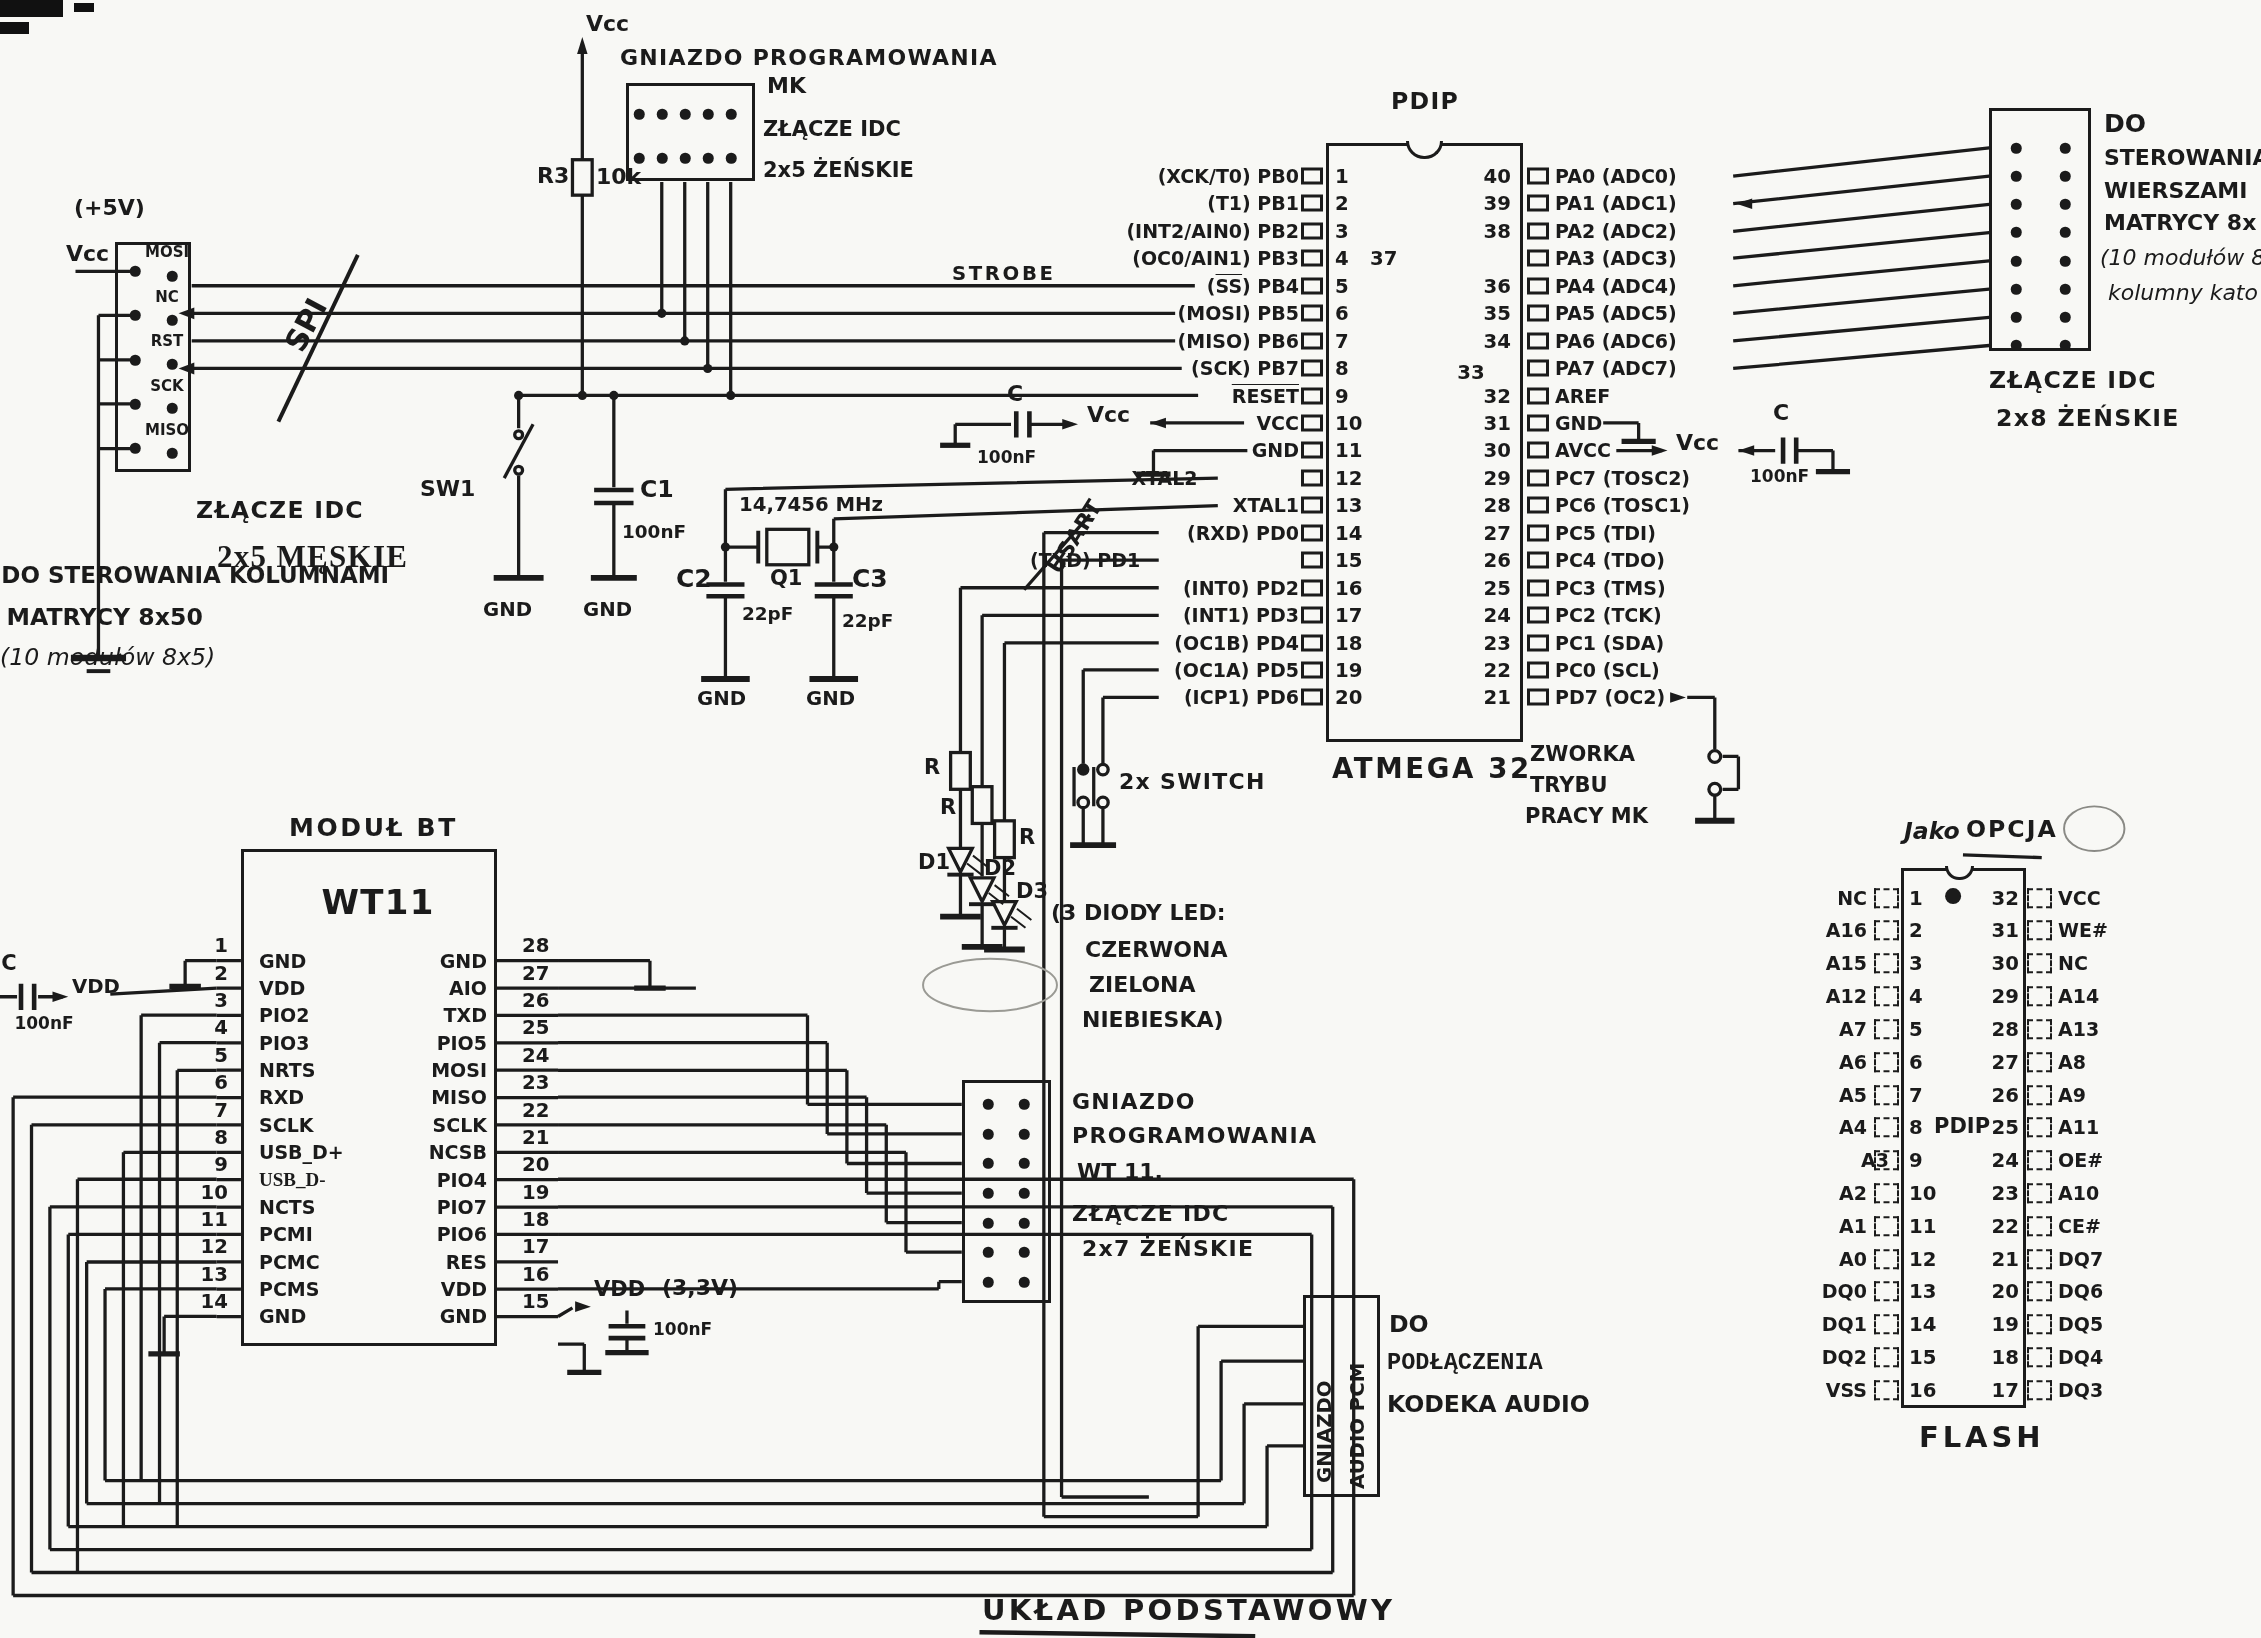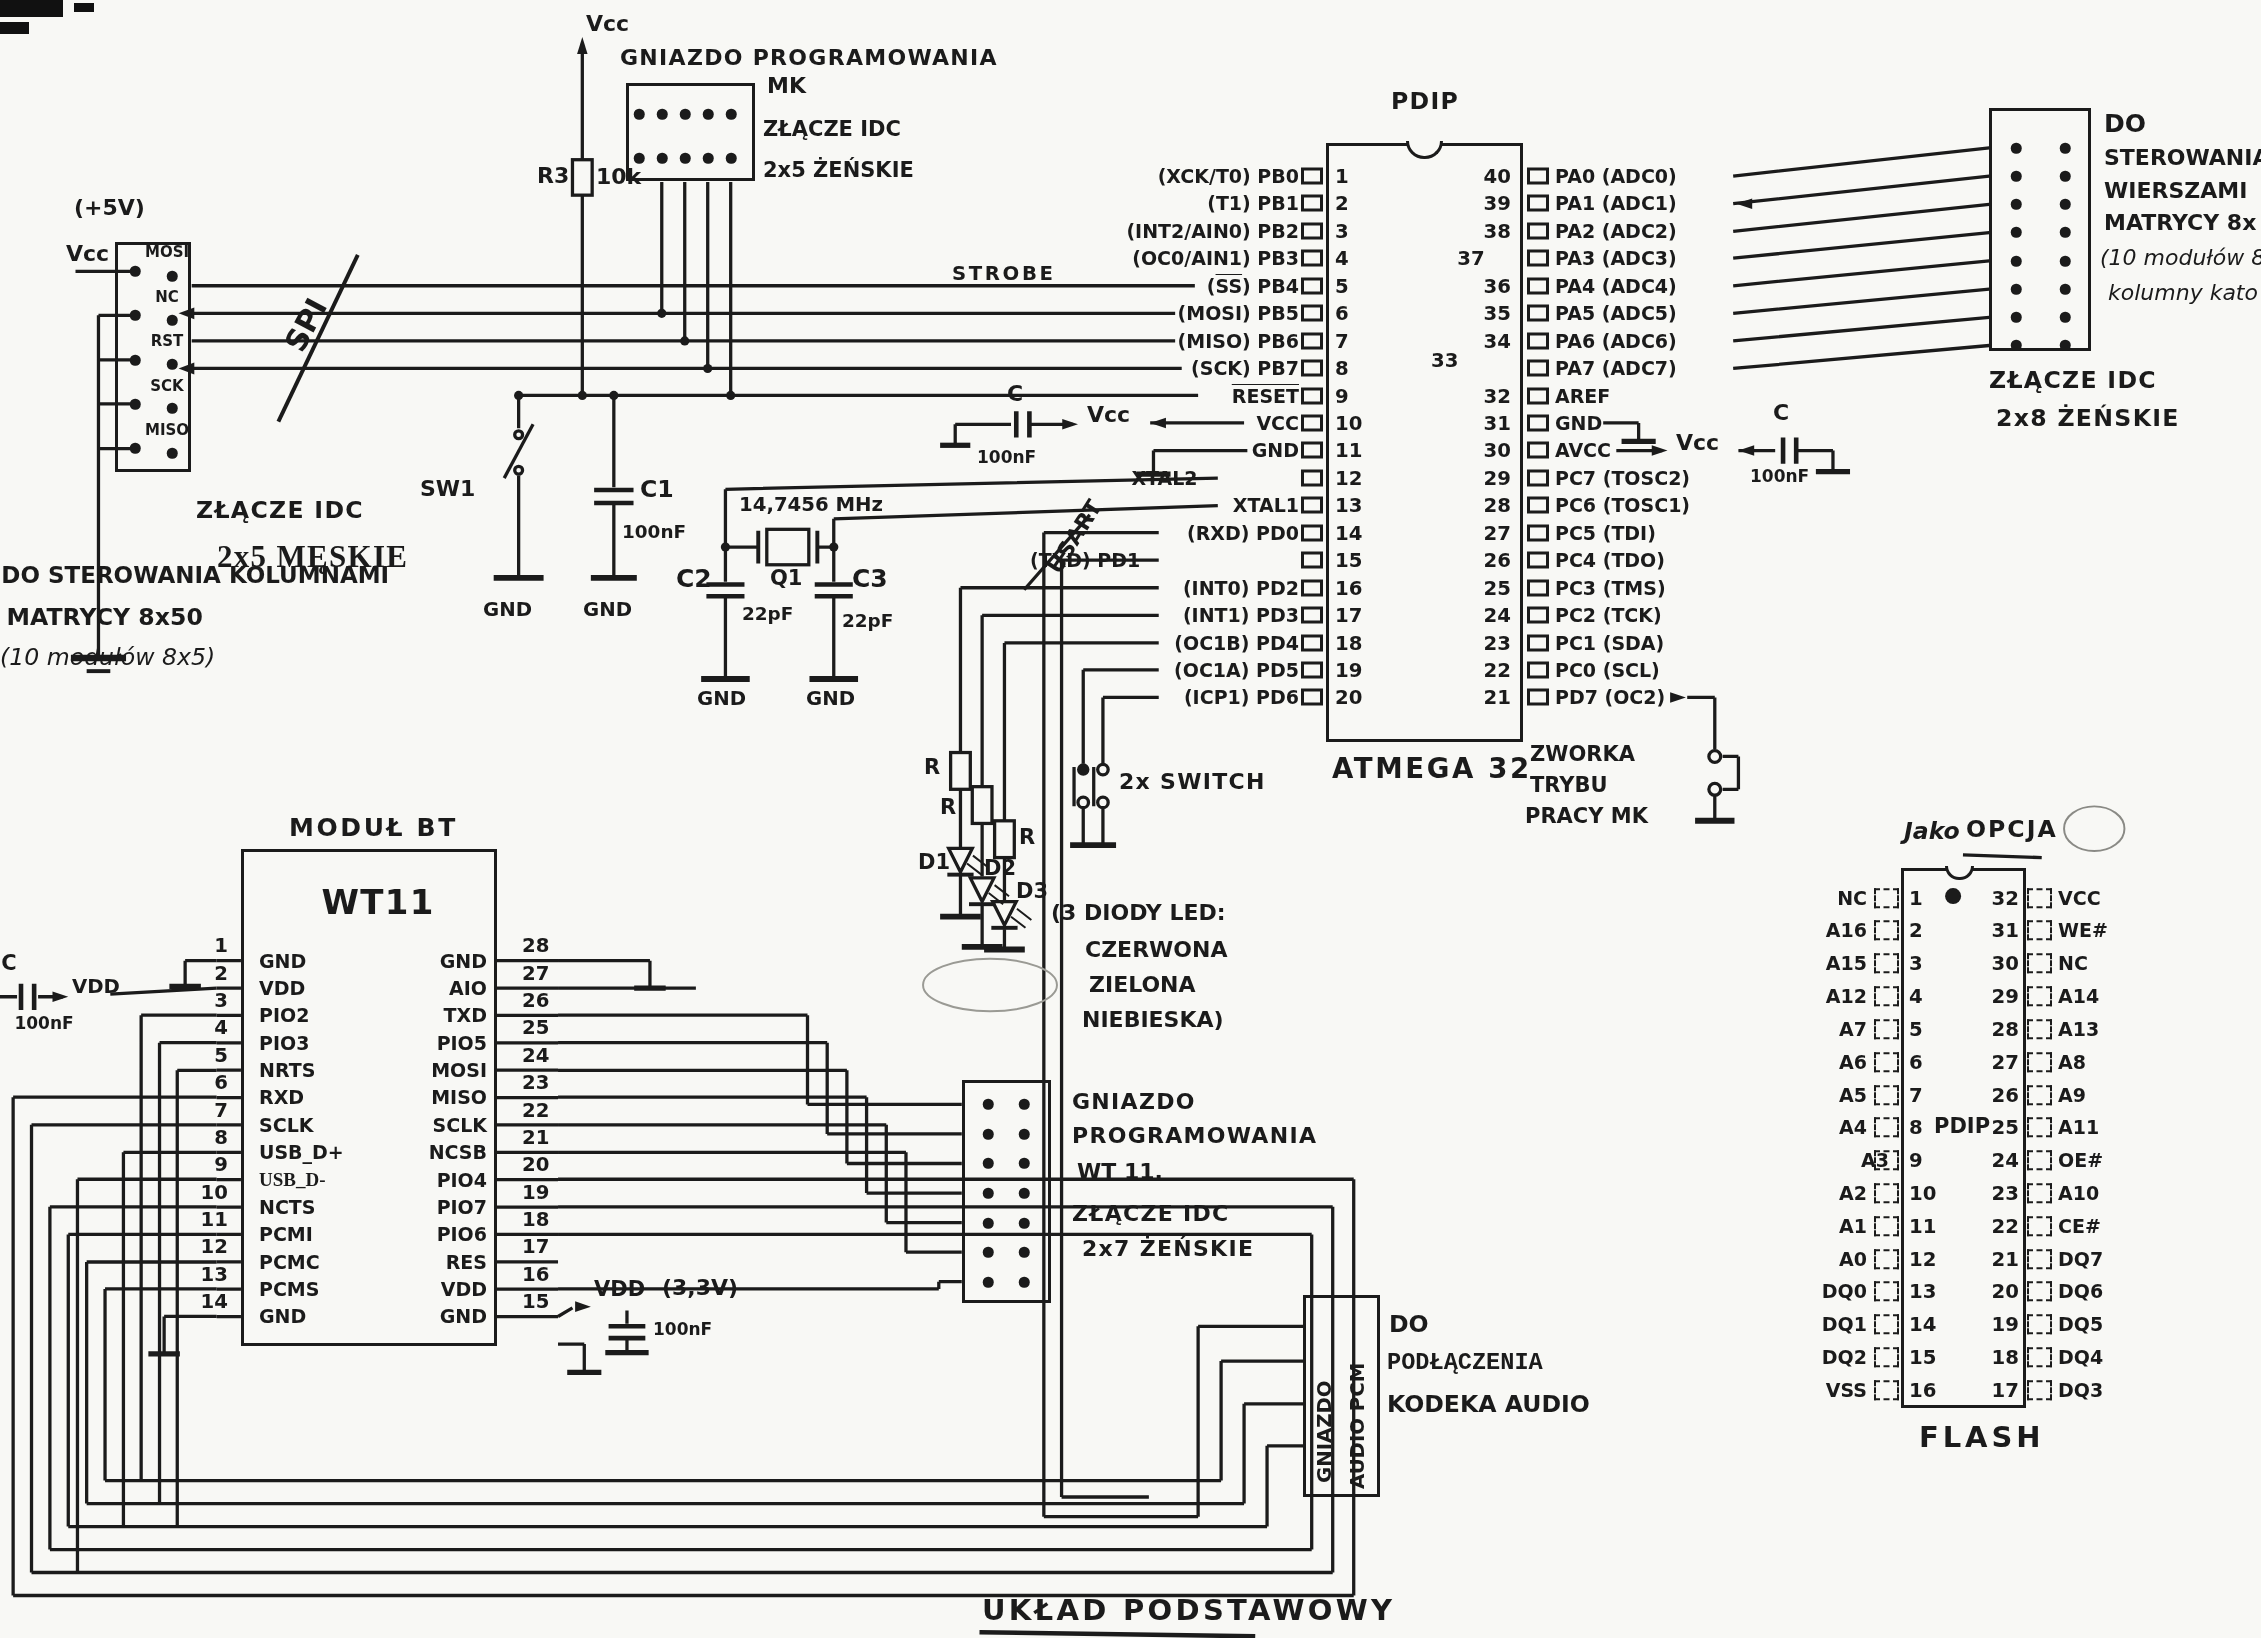--- a/index.html
+++ b/index.html
@@ -279,21 +279,21 @@
     <div class="plabel" style="left: 1555px; top: 203px; width: 197px;">PA1 (ADC1)</div>
     <div class="pinbox" style="left: 1301px; top: 231px;"></div>
     <div class="num" style="left: 1335px; top: 231px; width: 42px;">3</div>
     <div class="plabel" style="left: 1030px; top: 231px; width: 269px; text-align: right;">(INT2/AIN0) PB2</div>
     <div class="num" style="left: 1431px; top: 231px; width: 80px; text-align: right;">38</div>
     <div class="pinbox" style="left: 1527px; top: 231px;"></div>
     <div class="plabel" style="left: 1555px; top: 231px; width: 197px;">PA2 (ADC2)</div>
     <div class="pinbox" style="left: 1301px; top: 258px;"></div>
     <div class="num" style="left: 1335px; top: 258px; width: 42px;">4</div>
     <div class="plabel" style="left: 1030px; top: 258px; width: 269px; text-align: right;">(OC0/AIN1) PB3</div>
-    <div class="num" style="left: 1431px; top: 258px; width: 80px; text-align: center;">37</div>
+    <div class="num" style="left: 1370px; top: 258px; width: 80px; text-align: left;">37</div>
     <div class="pinbox" style="left: 1527px; top: 258px;"></div>
     <div class="plabel" style="left: 1555px; top: 258px; width: 197px;">PA3 (ADC3)</div>
     <div class="pinbox" style="left: 1301px; top: 286px;"></div>
     <div class="num" style="left: 1335px; top: 286px; width: 42px;">5</div>
     <div class="plabel" style="left: 1030px; top: 286px; width: 269px; text-align: right;">(<span class="ol">SS</span>) PB4</div>
     <div class="num" style="left: 1431px; top: 286px; width: 80px; text-align: right;">36</div>
     <div class="pinbox" style="left: 1527px; top: 286px;"></div>
     <div class="plabel" style="left: 1555px; top: 286px; width: 197px;">PA4 (ADC4)</div>
     <div class="pinbox" style="left: 1301px; top: 313px;"></div>
     <div class="num" style="left: 1335px; top: 313px; width: 42px;">6</div>
@@ -303,21 +303,21 @@
     <div class="plabel" style="left: 1555px; top: 313px; width: 197px;">PA5 (ADC5)</div>
     <div class="pinbox" style="left: 1301px; top: 341px;"></div>
     <div class="num" style="left: 1335px; top: 341px; width: 42px;">7</div>
     <div class="plabel" style="left: 1030px; top: 341px; width: 269px; text-align: right;">(MISO) PB6</div>
     <div class="num" style="left: 1431px; top: 341px; width: 80px; text-align: right;">34</div>
     <div class="pinbox" style="left: 1527px; top: 341px;"></div>
     <div class="plabel" style="left: 1555px; top: 341px; width: 197px;">PA6 (ADC6)</div>
     <div class="pinbox" style="left: 1301px; top: 368px;"></div>
     <div class="num" style="left: 1335px; top: 368px; width: 42px;">8</div>
     <div class="plabel" style="left: 1030px; top: 368px; width: 269px; text-align: right;">(SCK) PB7</div>
-    <div class="num" style="left: 1431px; top: 360px; width: 80px; text-align: left;">33</div>
+    <div class="num" style="left: 1431px; top: 372px; width: 80px; text-align: center;">33</div>
     <div class="pinbox" style="left: 1527px; top: 368px;"></div>
     <div class="plabel" style="left: 1555px; top: 368px; width: 197px;">PA7 (ADC7)</div>
     <div class="pinbox" style="left: 1301px; top: 396px;"></div>
     <div class="num" style="left: 1335px; top: 396px; width: 42px;">9</div>
     <div class="plabel" style="left: 1030px; top: 396px; width: 269px; text-align: right;"><span class="ol">RESET</span></div>
     <div class="num" style="left: 1431px; top: 396px; width: 80px; text-align: right;">32</div>
     <div class="pinbox" style="left: 1527px; top: 396px;"></div>
     <div class="plabel" style="left: 1555px; top: 396px; width: 197px;">AREF</div>
     <div class="pinbox" style="left: 1301px; top: 423px;"></div>
     <div class="num" style="left: 1335px; top: 423px; width: 42px;">10</div>

